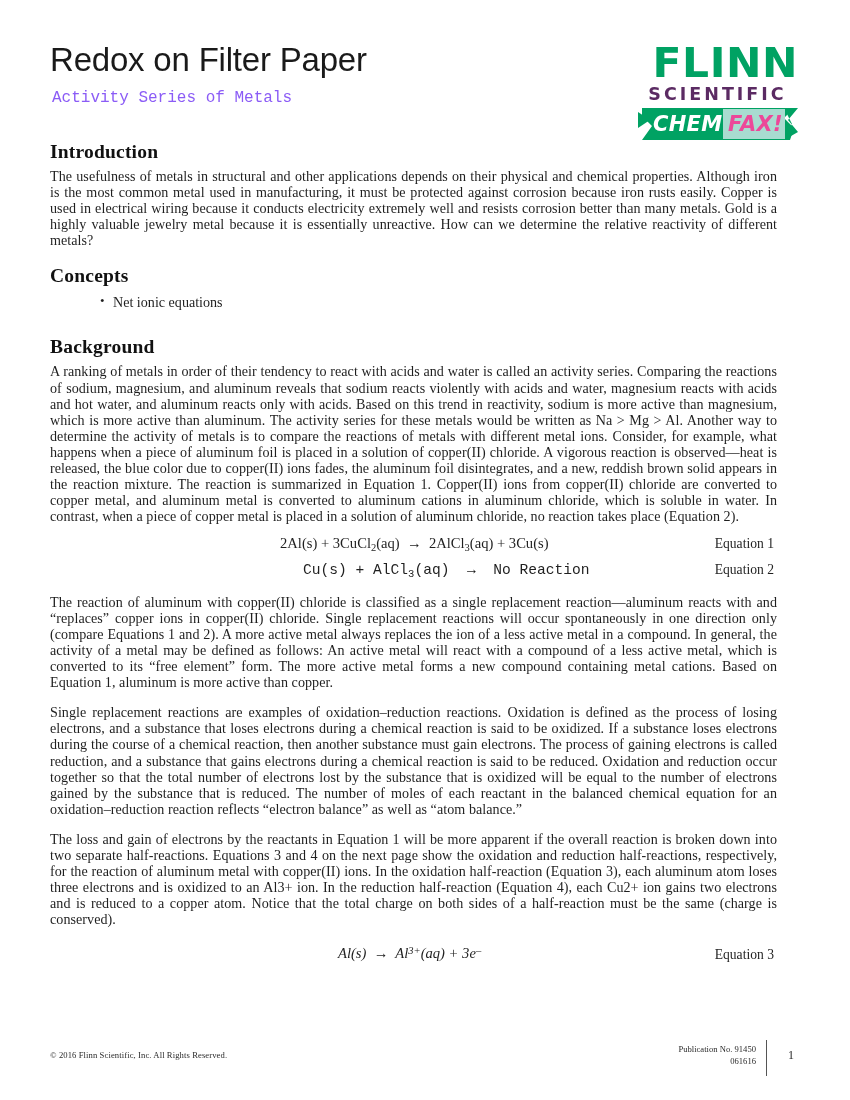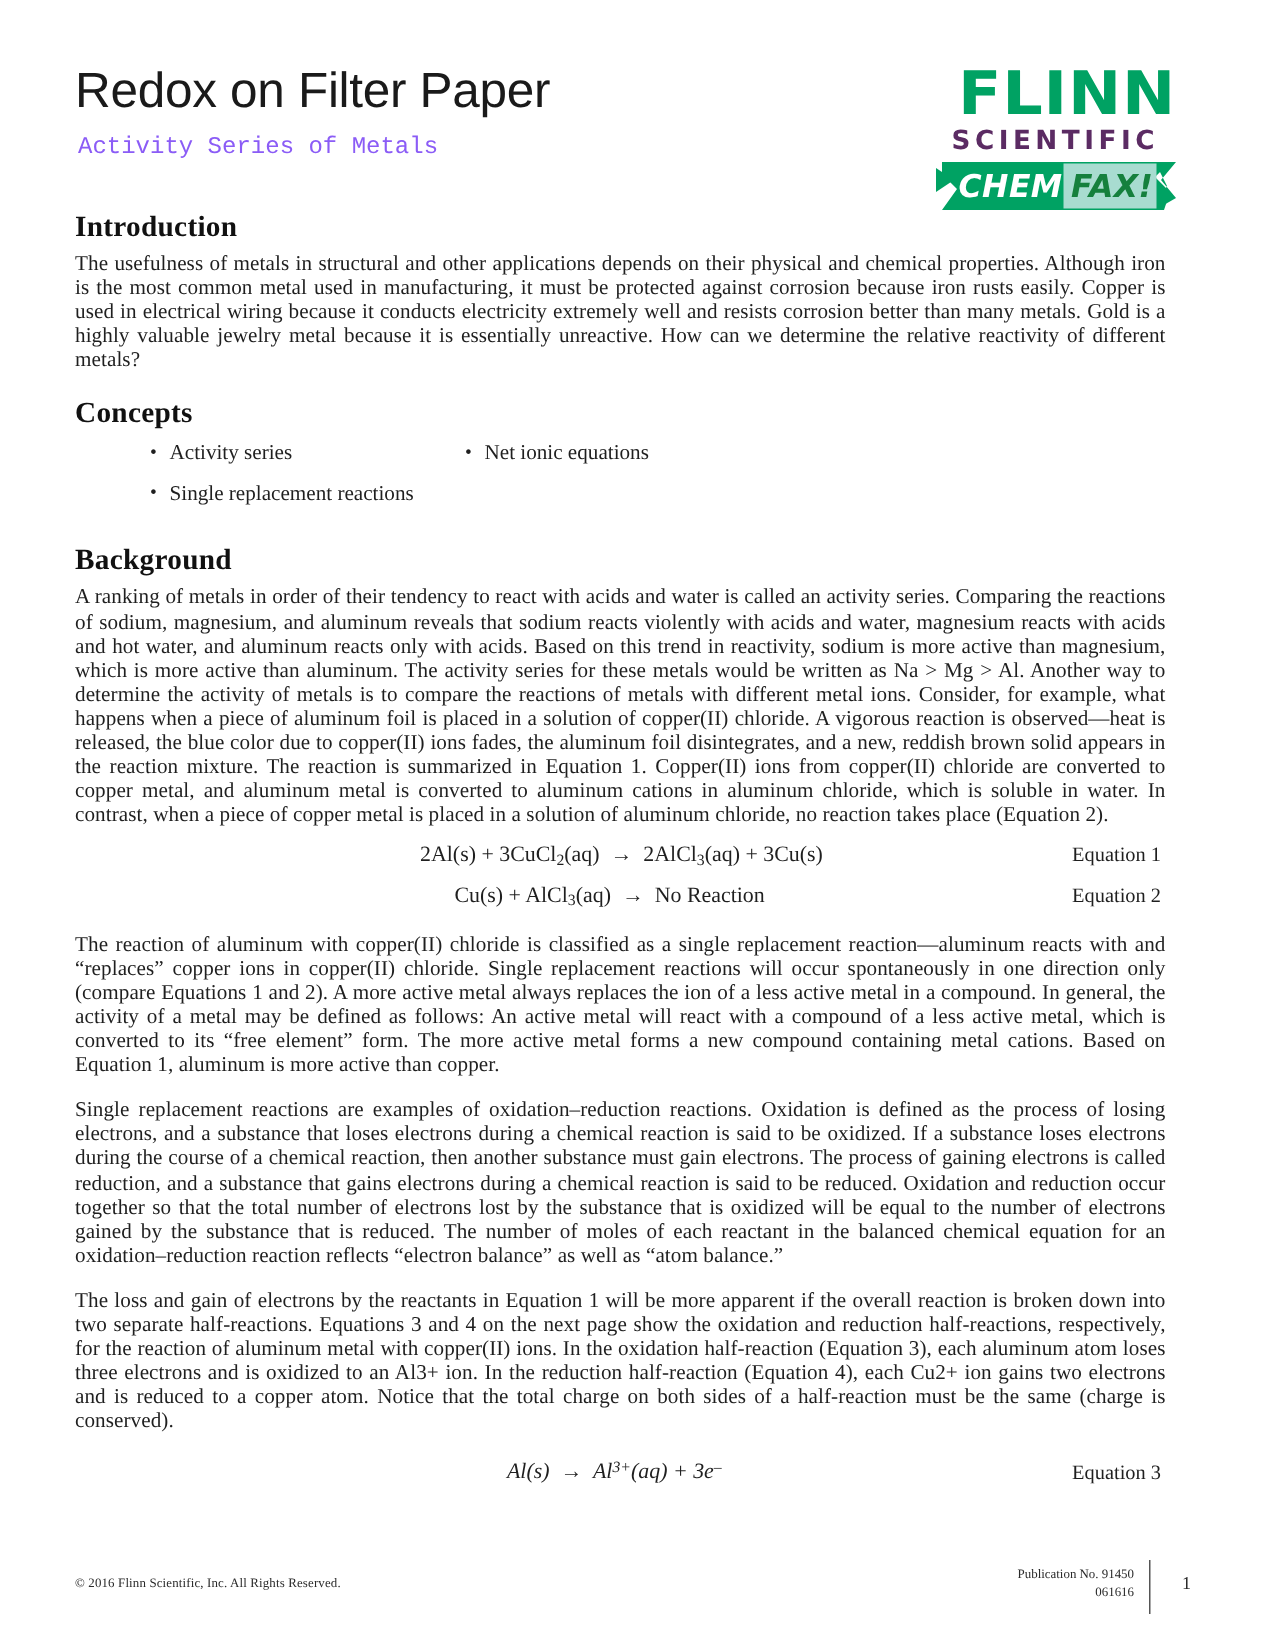--- a/index.html
+++ b/index.html
@@ -52,21 +52,21 @@
     font-size: 16px;
     font-weight: 400;
     color: #8b5cf6;
     margin: 9px 0 0 2px;
     line-height: 18px;
   }
 
   
   .logo {
     position: absolute;
-    right: 16px;
+    right: 2px;
     top: 3px;
     width: 160px;
     height: 110px;
   }
   .logo-flinn {
     font-family: "DejaVu Sans", sans-serif;
     font-weight: bold;
     font-size: 40px;
     letter-spacing: 0.5px;
     line-height: 40px;
@@ -122,21 +122,21 @@
   .banner-text-fax {
     position: absolute;
     left: 90px;
     top: 4px;
     font-family: "DejaVu Sans", sans-serif;
     font-weight: bold;
     font-style: italic;
     font-size: 21px;
     line-height: 25px;
     letter-spacing: 0.3px;
-    color: #15803d;
+    color: #ec4899;
     z-index: 3;
   }
 
   
   .content {
     position: absolute;
     left: 50px;
     top: 140px;
     width: 727px;
   }
@@ -208,21 +208,21 @@
     color: #1f1f1f;
     white-space: nowrap;
   }
   .eq-label {
     margin-left: auto;
     font-size: 13.6px;
     color: #1f1f1f;
     padding-right: 3px;
   }
   .eq-indent-1 { padding-left: 230px; }
-  .eq-indent-2 { padding-left: 253px; }
+  .eq-indent-2 { padding-left: 253px; font-family: Liberation Mono, monospace; }
   .eq-indent-3 { padding-left: 288px; font-style: italic; }
   .eq-indent-4 { padding-left: 278px; }
   sub { font-size: 0.72em; vertical-align: -0.25em; }
   sup { font-size: 0.72em; vertical-align: 0.42em; }
 
   
   .footer {
     position: absolute;
     left: 50px;
     top: 1040px;
@@ -299,24 +299,20 @@
     <div class="section">
       <h2 class="section-head">Introduction</h2>
       <p class="body">The usefulness of metals in structural and other applications depends on their physical and chemical properties. Although iron is the most common metal used in manufacturing, it must be protected against corrosion because iron rusts easily. Copper is used in electrical wiring because it conducts electricity extremely well and resists corrosion better than many metals. Gold is a highly valuable jewelry metal because it is essentially unreactive. How can we determine the relative reactivity of different metals?</p>
     </div>
 
     <div class="gap-intro"></div>
 
     <div class="section">
       <h2 class="section-head">Concepts</h2>
       <div class="concepts-grid">
-        <div class="concepts-col col-1">
-          <div class="bullet-item">Activity series</div>
-          <div class="bullet-item">Single replacement reactions</div>
-        </div>
         <div class="concepts-col col-2">
           <div class="bullet-item">Net ionic equations</div>
         </div>
       </div>
     </div>
 
     <div class="gap-concepts"></div>
 
     <div class="section">
       <h2 class="section-head">Background</h2>

